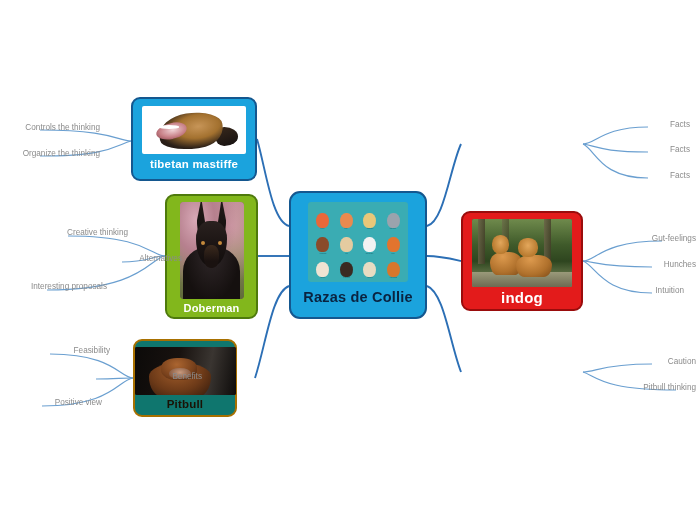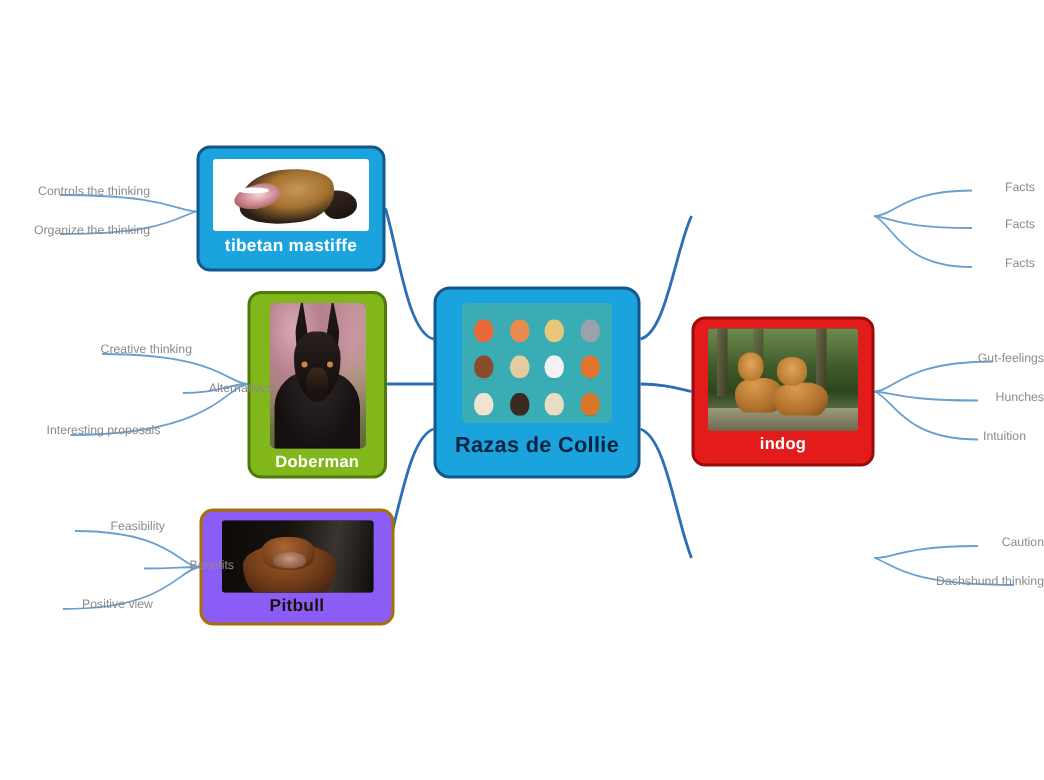--- a/index.html
+++ b/index.html
@@ -40,35 +40,35 @@
   #n-tibetan{left:131px;top:97px;width:126px;height:84px;
      background:#1ba3dd;border:2px solid #14578f;}
   #n-tibetan .thumb{width:104px;height:48px;margin-top:7px;border-radius:2px;background:#ffffff;}
   #n-tibetan .cap{font-size:11.5px;color:#ffffff;margin-top:4px;}
 
   #n-doberman{left:165px;top:194px;width:93px;height:125px;
      background:#82b71c;border:2px solid #4e7a0c;}
   #n-doberman .thumb{width:64px;height:97px;margin-top:6px;border-radius:4px;background:#6d5252;}
   #n-doberman .cap{font-size:11px;color:#ffffff;margin-top:3px;}
 
-  #n-pitbull{left:133px;top:339px;width:130px;height:78px;
-     background:#8b5cf6;border:2px solid #a87000;}
+  #n-pitbull{left:133px;top:339px;width:104px;height:78px;
+     background:#0f766e;border:2px solid #a87000;}
   #n-pitbull .thumb{width:101px;height:48px;margin-top:6px;border-radius:2px;background:#19130f;}
   #n-pitbull .cap{font-size:11.5px;color:#1a1205;margin-top:3px;}
 
   
   #n-aleman{left:461px;top:97px;width:122px;height:94px;
      background:#ffffff;border:2px solid #0d0d0d;}
   #n-aleman .thumb{width:102px;height:62px;margin-top:6px;border-radius:2px;background:#6c8c3c;}
   #n-aleman .cap{font-size:11.5px;color:#121212;margin-top:4px;}
 
   #n-indog{left:461px;top:211px;width:122px;height:100px;
      background:#e31b1b;border:2px solid #9a0c0c;}
   #n-indog .thumb{width:100px;height:68px;margin-top:6px;border-radius:2px;background:#4b5f33;}
-  #n-indog .cap{font-size:11px;color:#ffffff;margin-top:3px;}
+  #n-indog .cap{font-size:15px;color:#ffffff;margin-top:3px;}
 
   #n-peruano{left:461px;top:325px;width:122px;height:95px;
      background:#585858;border:2px solid #2b2b2b;}
   #n-peruano .thumb{width:100px;height:63px;margin-top:6px;border-radius:2px;background:#b4531c;}
   #n-peruano .cap{font-size:10.5px;color:#ffffff;margin-top:4px;}
 
   
   .leaf{position:absolute;font-size:8.2px;color:#8b8b8b;white-space:nowrap;}
   .leaf.r{text-align:right;}
   .leaf.l{text-align:right;}
@@ -319,21 +319,21 @@
       <div class="ph">
         <div class="pit-bg"></div>
         <div class="pit-body"></div>
         <div class="pit-head"></div>
         <div class="pit-snout"></div>
       </div>
     </div>
     <div class="cap">Pitbull</div>
   </div>
   <div class="leaf l" style="left:0px;top:346px;width:110px;">Feasibility</div>
-  <div class="leaf l" style="left:0px;top:372px;width:156px;">Benefits</div>
+  <div class="leaf l" style="left:0px;top:372px;width:156px;padding-left:46px;">Benefits</div>
   <div class="leaf l" style="left:0px;top:398px;width:102px;">Positive view</div>
 
   <div class="leaf r" style="left:616px;top:120px;width:74px;">Facts</div>
   <div class="leaf r" style="left:616px;top:145px;width:74px;">Facts</div>
   <div class="leaf r" style="left:616px;top:171px;width:74px;">Facts</div>
 
   <div class="node" id="n-indog">
     <div class="thumb">
       <div class="ph">
         <div class="in-bg"></div>
@@ -353,15 +353,15 @@
           </div>
       </div>
     </div>
     <div class="cap">indog</div>
   </div>
   <div class="leaf r" style="left:612px;top:234px;width:84px;">Gut-feelings</div>
   <div class="leaf r" style="left:616px;top:260px;width:80px;">Hunches</div>
   <div class="leaf r" style="left:616px;top:286px;width:68px;">Intuition</div>
 
   <div class="leaf r" style="left:616px;top:357px;width:80px;">Caution</div>
-  <div class="leaf r" style="left:612px;top:383px;width:84px;">Dachshund thinking</div>
+  <div class="leaf r" style="left:612px;top:383px;width:84px;">Pitbull thinking</div>
 
 </div>
 
 </body></html>

